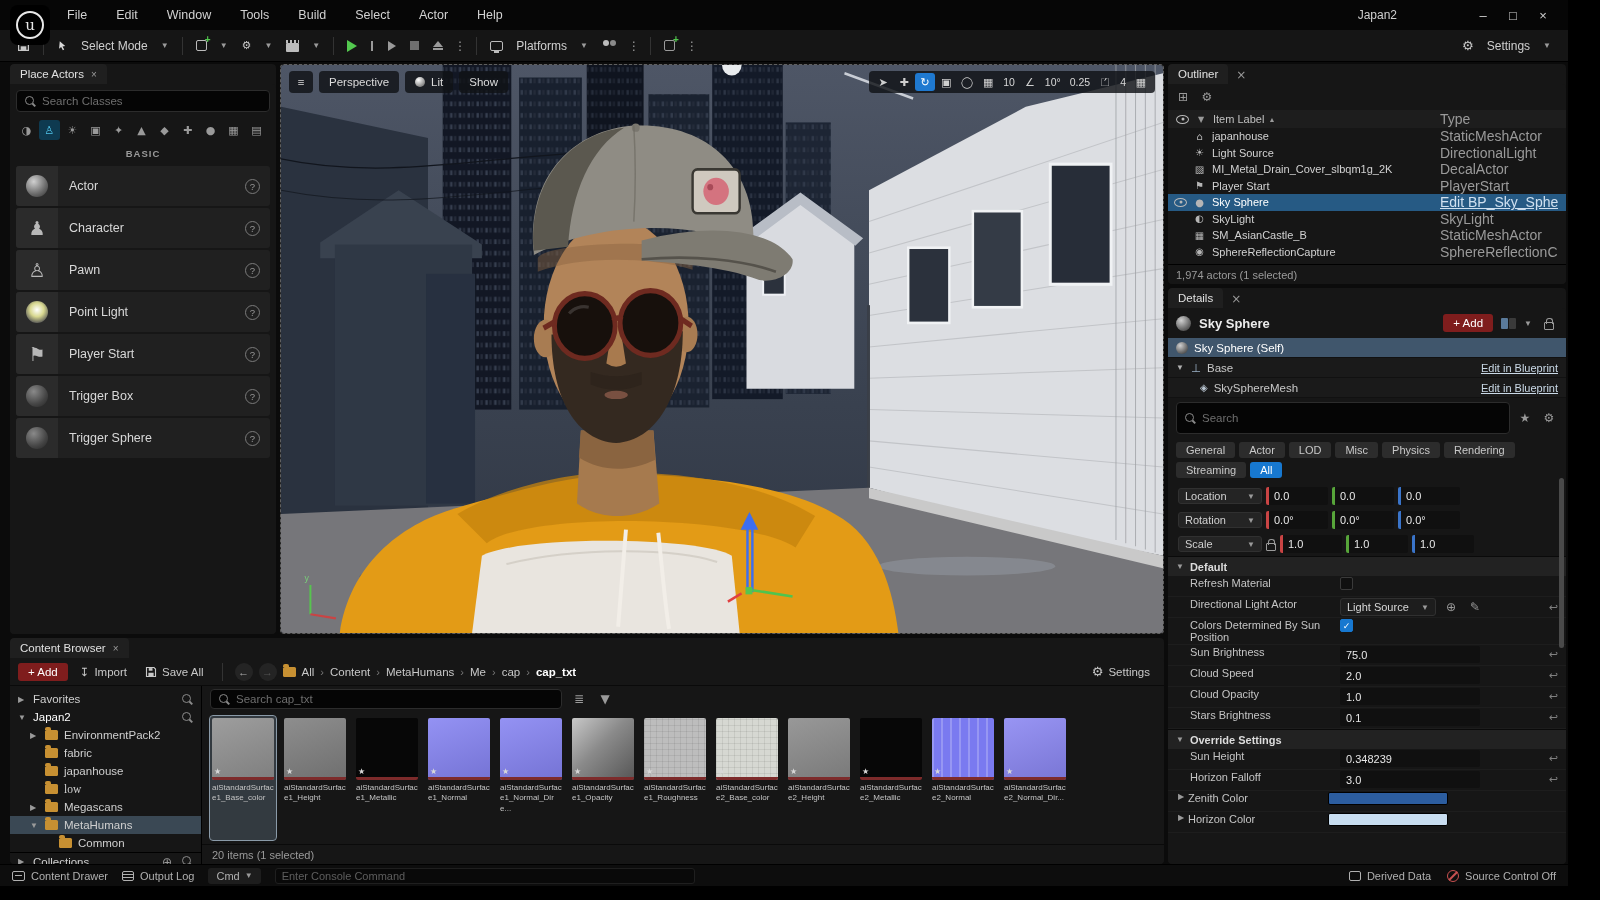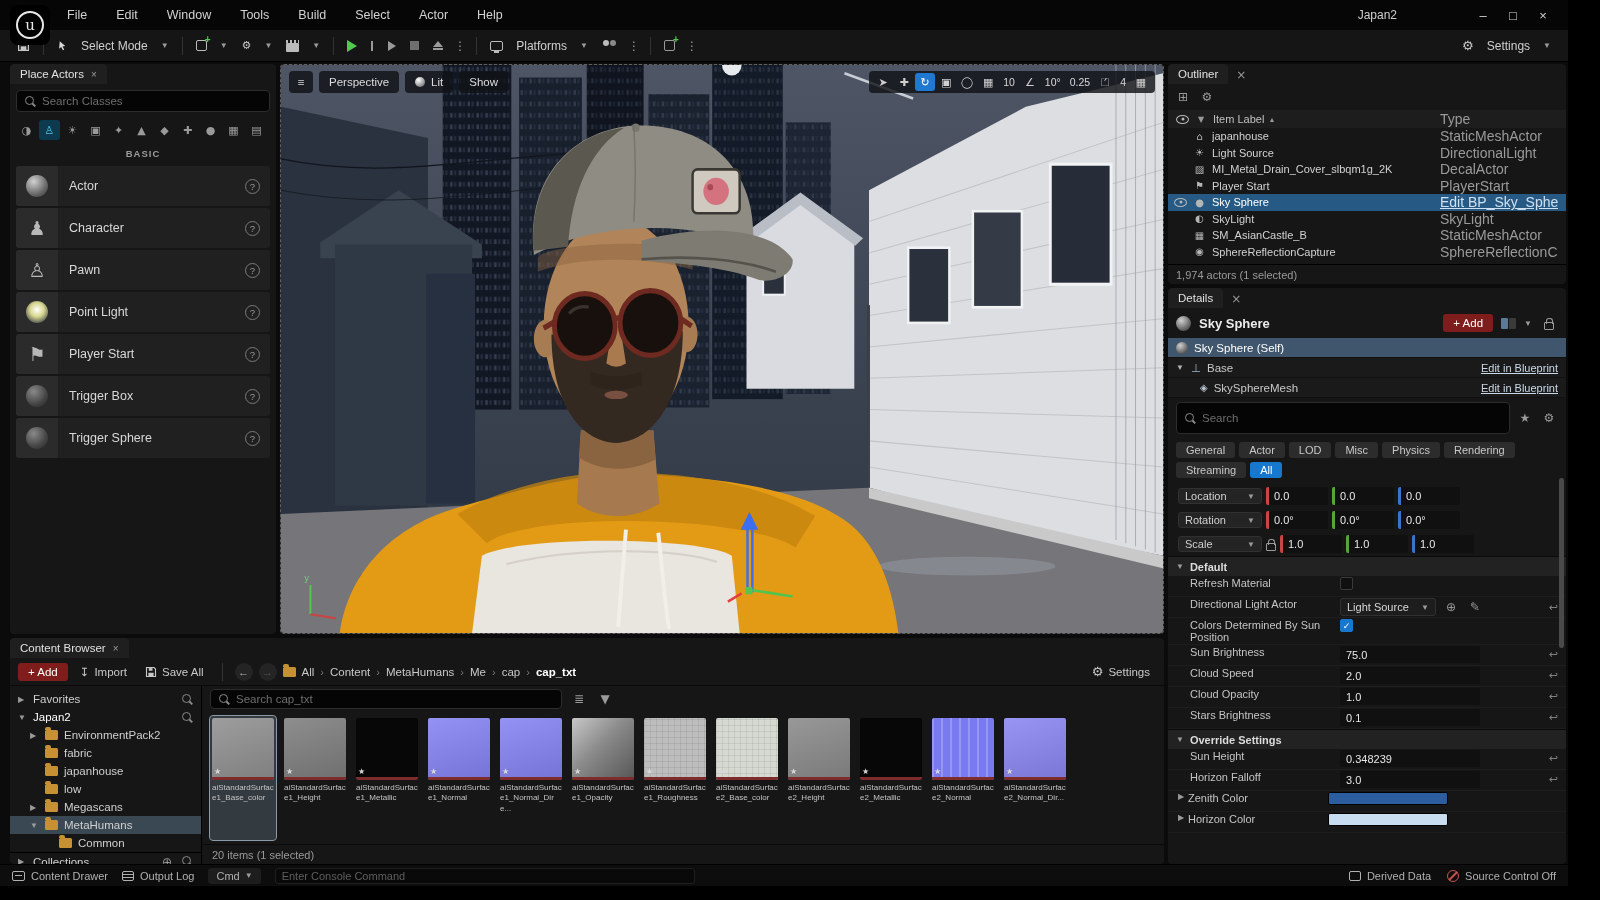--- a/index.html
+++ b/index.html
@@ -601,21 +601,21 @@
               <div class="tree-row" style="padding-left:20px;">
                 <span class="arrow"></span>
                 <span class="folder"></span>
                 <span class="grow">fabric</span>
               </div>
               <div class="tree-row" style="padding-left:20px;">
                 <span class="arrow"></span>
                 <span class="folder"></span>
                 <span class="grow">japanhouse</span>
               </div>
-              <div class="tree-row" style="padding-left:20px;">
+              <div class="tree-row" style="padding-left:20px;font-family:Liberation Serif, serif;">
                 <span class="arrow"></span>
                 <span class="folder"></span>
                 <span class="grow">low</span>
               </div>
               <div class="tree-row" style="padding-left:20px;">
                 <span class="arrow">▶</span>
                 <span class="folder"></span>
                 <span class="grow">Megascans</span>
               </div>
               <div class="tree-row sel" style="padding-left:20px;">

